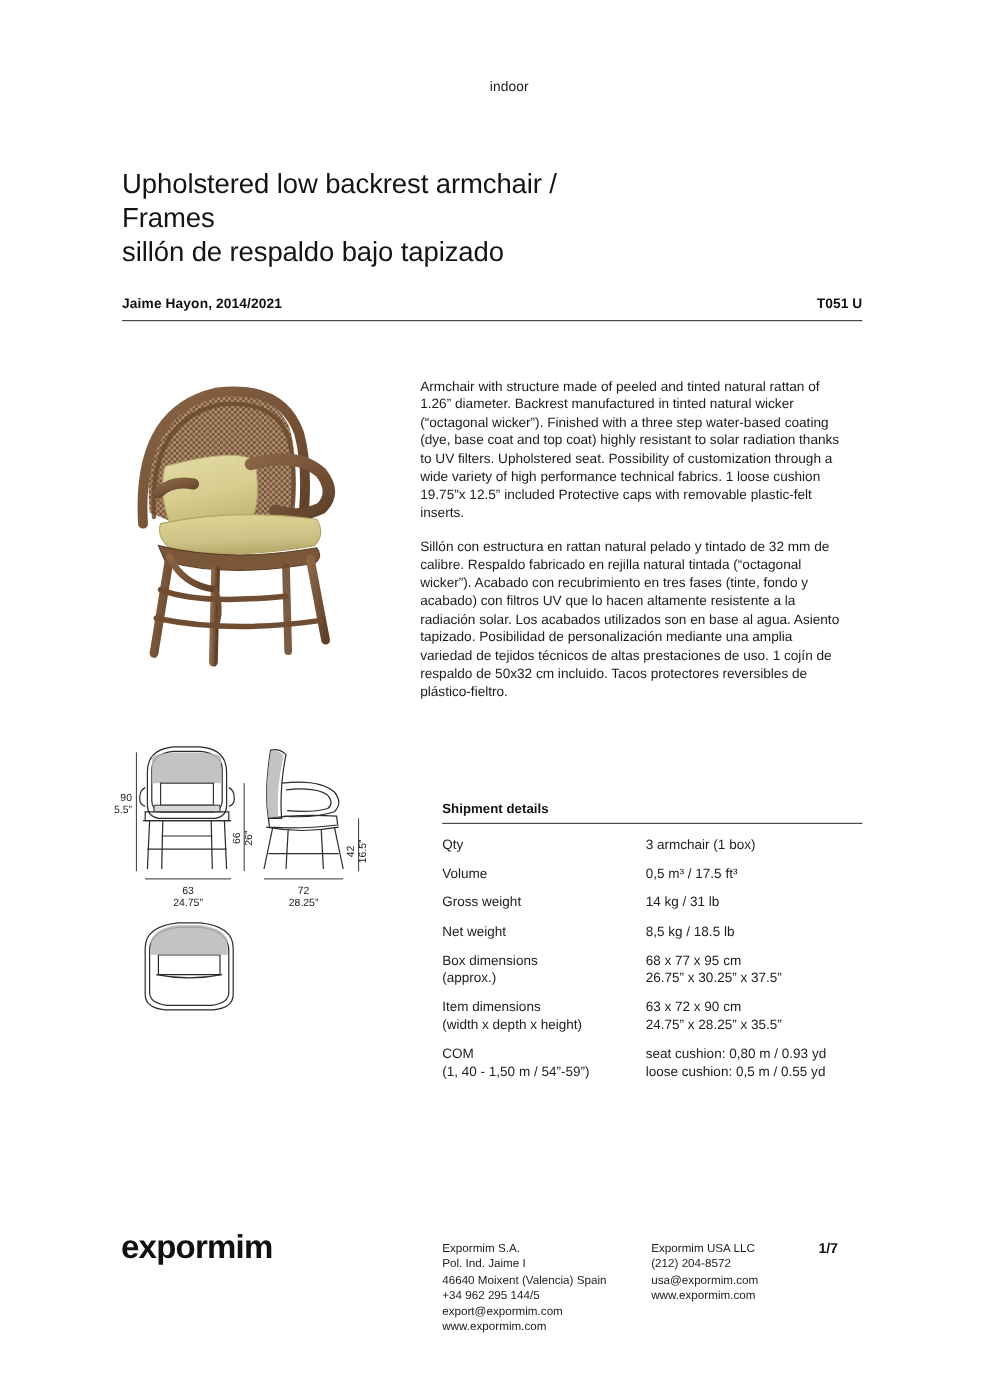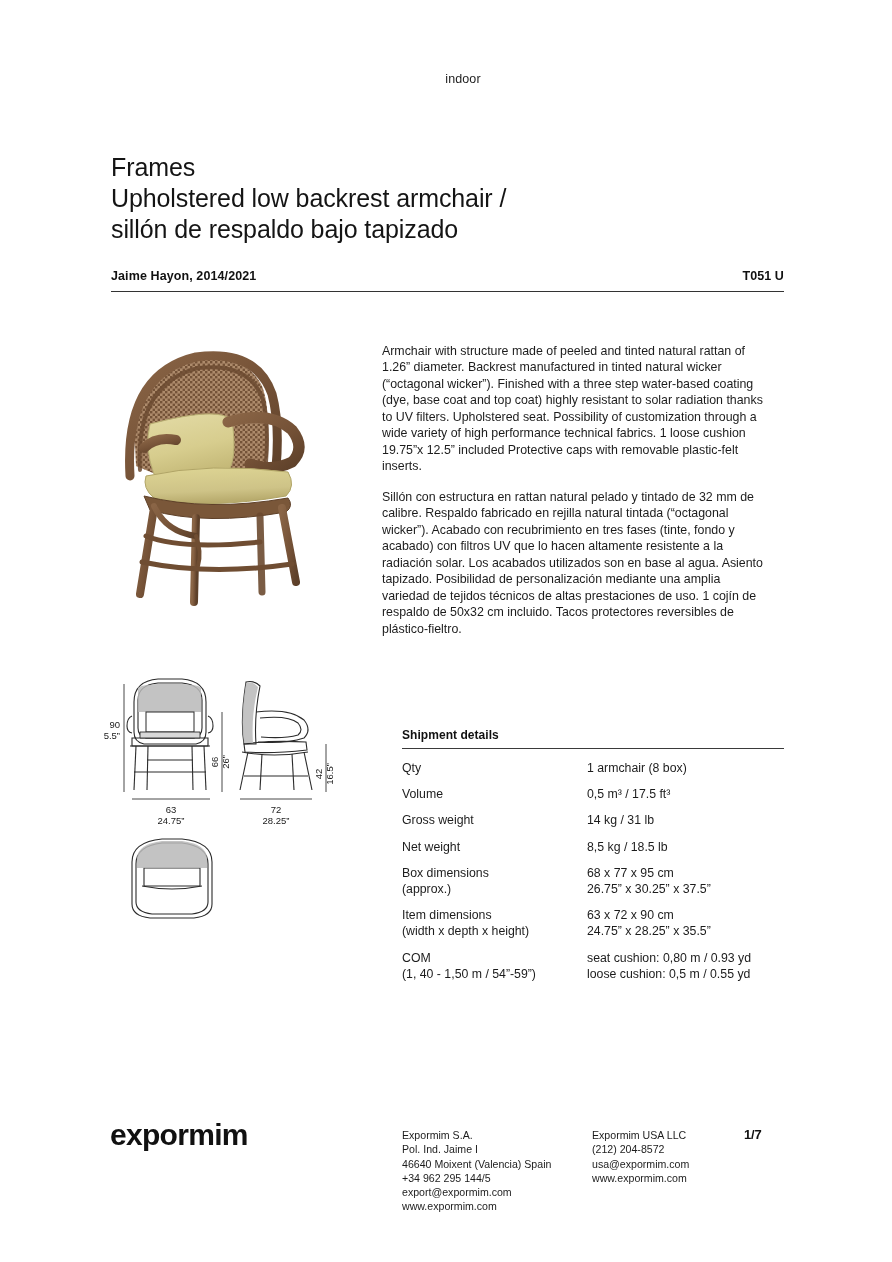--- a/index.html
+++ b/index.html
@@ -158,22 +158,22 @@
   }
 </style>
 </head>
 <body>
 
 <div class="page">
 
   <div class="category">indoor</div>
 
   <div class="title-block">
+    <div class="title-line">Upholstered low backrest armchair /</div>
     <div class="title-line">Frames</div>
-    <div class="title-line">Upholstered low backrest armchair /</div>
     <div class="title-line">sillón de respaldo bajo tapizado</div>
   </div>
 
   <div class="credit-row">
     <span>Jaime Hayon, 2014/2021</span>
     <span>T051 U</span>
   </div>
   <div class="credit-rule"></div>
 
   <div class="photo">
@@ -310,21 +310,21 @@
         <path d="M33 186 Q34 172 58 169 L78 169 Q102 172 103 186 L103 196 L33 196 Z" fill="#b9b9b9" opacity="0.85"></path>
       </g>
     </svg>
   </div>
 
   <div class="section" id="shipment">
     <div class="section-title">Shipment details</div>
     <div class="section-rule"></div>
     <div class="spec-row">
       <div class="spec-label">Qty</div>
-      <div class="spec-value">1 armchair (8 box)</div>
+      <div class="spec-value">3 armchair (1 box)</div>
     </div>
     <div class="spec-row">
       <div class="spec-label">Volume</div>
       <div class="spec-value">0,5 m³ / 17.5 ft³</div>
     </div>
     <div class="spec-row">
       <div class="spec-label">Gross weight</div>
       <div class="spec-value">14 kg / 31 lb</div>
     </div>
     <div class="spec-row">

